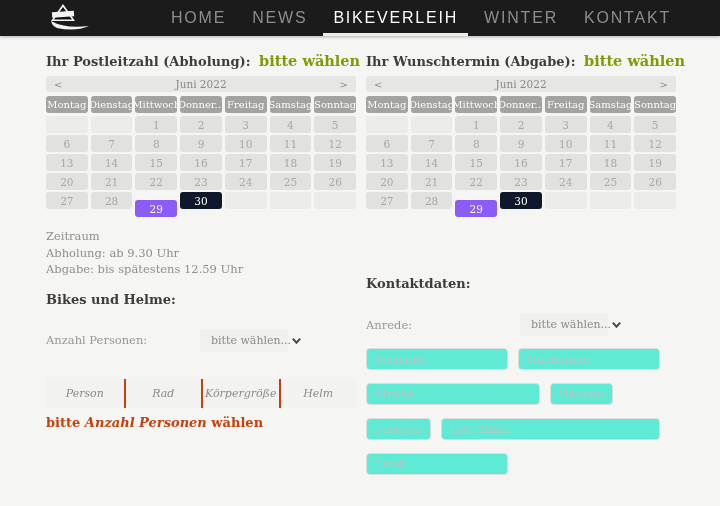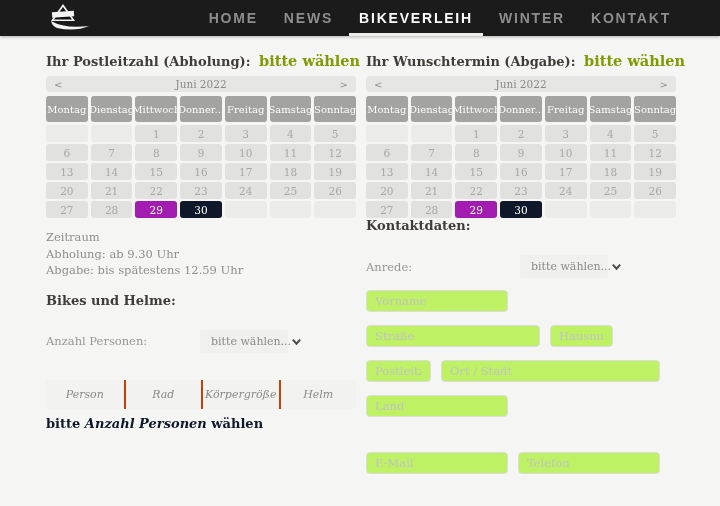--- a/index.html
+++ b/index.html
@@ -14,22 +14,22 @@
     height:36px; background:#1b1b1b;
     display:flex; align-items:center;
     padding:0 36px 0 45px;
     box-shadow:0 1px 3px rgba(0,0,0,.28);
     position:relative; z-index:2;
   }
   .logo { margin-right:auto; display:flex; align-items:center; }
   .nav-menu { display:flex; height:100%; font-family:"Liberation Sans", sans-serif; }
   .nav-item {
     display:flex; align-items:center; height:100%;
-    padding:0 13px; font-size:14px; letter-spacing:1.8px;
-    color:#8d8d8d; cursor:pointer; position:relative;font-weight:bold;
+    padding:0 13px; font-size:16px; letter-spacing:1.8px;
+    color:#8d8d8d; cursor:pointer; position:relative;
   }
   .nav-item.active { color:#fbfbfb; }
   .nav-item.active::after {
     content:""; position:absolute; left:3px; right:3px; bottom:0;
     height:3px; background:#ededec;
   }
   
   .content { display:flex; padding:16px 44px 0 46px; gap:10px; }
   .col { width:310px; flex:0 0 310px; }
   
@@ -37,63 +37,63 @@
   .cal-status { color:#7e9b03; font-size:14.5px; margin-left:4px; }
   .month-bar {
     height:16px; background:#e6e6e5; border-radius:3px;
     display:flex; align-items:center; padding:0 8px;
     font-size:10.5px; color:#8a8a8a;
   }
   .month-arrow { cursor:pointer; width:10px; color:#8a8a8a; font-size:10px; }
   .month-label { flex:1; text-align:center; color:#8a8a8a; }
   .day-headers { display:grid; grid-template-columns:repeat(7,1fr); gap:3px; margin-top:4px; }
   .day-header {
-    height:26px; background:#a3a3a2; color:#fcfcfc; border-radius:3px;
+    height:17px; background:#a3a3a2; color:#fcfcfc; border-radius:3px;
     display:flex; align-items:center; justify-content:center;
     font-size:10px; overflow:hidden; white-space:nowrap;
   }
   .dates { display:grid; grid-template-columns:repeat(7,1fr); gap:2px 3px; margin-top:3px; }
   .date-cell {
     height:17px; background:#e1e1e0; border-radius:3px;
     display:flex; align-items:center; justify-content:center;
     font-size:10.5px; color:#a8a8a8; cursor:pointer;
   }
   .date-cell.empty { background:#ebebea; cursor:default; }
-  .date-cell.sel-start { background:#a21caf; color:#ffffff; }
+  .date-cell.sel-start { background:#8b5cf6; color:#ffffff;margin-top:8px; }
   .date-cell.sel-end   { background:#0f172a; color:#ffffff; }
   
   .zeitraum { margin-top:11px; font-size:11.5px; color:#8f8f8f; line-height:16.5px; }
   
   .section-heading { font-size:13px; font-weight:bold; color:#403c37; }
   .bikes-heading { margin-top:14px; }
-  .contact-heading { }
+  .contact-heading { margin-top:59px; }
   .select-row { display:flex; align-items:center; margin-top:22px; }
   .select-label { flex:0 0 154px; font-size:11.5px; color:#979797; }
   .select-box {
     width:88px; height:23px; background:#f0f0ef; border-radius:2px;
     display:flex; align-items:center; cursor:pointer;
     padding:0 8px 0 11px; font-size:11px; color:#8a8a8a;
   }
   .select-box .sel-text { flex:1; white-space:nowrap; }
   .chevron { width:11px; height:11px; flex:0 0 11px; }
   
   .bikes-table { margin-top:27px; display:grid; grid-template-columns:repeat(4,1fr); height:29px;font-style:italic; }
   .bikes-th {
     background:#f2f2f1; display:flex; align-items:center; justify-content:center;
     font-size:11px; color:#8a8a8a; border-left:2px solid #c2410c;
   }
   .bikes-th:first-child { border-left:none; }
-  .hint { margin-top:7px; font-size:13px; font-weight:bold; color:#0f172a; }
+  .hint { margin-top:7px; font-size:13px; font-weight:bold; color:#c2410c; }
   .hint em { font-style:italic; }
   
   .form { margin-top:12px; width:296px; }
   .form-row { display:flex; gap:10px; margin-bottom:13px; }
   .form-row.gap-before { margin-top:35px; }
   .tfield {
-    height:22px; border:1px solid #dcdcdc; border-radius:4px; background:#bef264;
+    height:22px; border:1px solid #dcdcdc; border-radius:4px; background:#5eead4;
     padding:0 8px; font-family:"DejaVu Serif", serif; font-size:11.5px; color:#555;
     outline:none;
   }
   .tfield::placeholder { color:#c2c2c2; }
   .w-half   { width:142px; }
   .w-street { width:174px; }
   .w-house  { width:63px; }
   .w-zip    { width:65px; }
   .w-city   { width:219px; }
 </style>
@@ -272,20 +272,21 @@
         <span class="sel-text">bitte wählen...</span>
         <svg class="chevron" viewBox="0 0 12 12">
           <polyline points="2,4 6,8.5 10,4" fill="none" stroke="#4a4a4a" stroke-width="2.2"></polyline>
         </svg>
       </div>
     </div>
 
     <div class="form">
       <div class="form-row">
         <input class="tfield w-half" placeholder="Vorname" style="">
+        <input class="tfield w-half" placeholder="Nachname" style="">
       </div>
       <div class="form-row">
         <input class="tfield w-street" placeholder="Straße" style="">
         <input class="tfield w-house" placeholder="Hausnummer" style="">
       </div>
       <div class="form-row">
         <input class="tfield w-zip" placeholder="Postleitzahl" style="">
         <input class="tfield w-city" placeholder="Ort / Stadt" style="">
       </div>
       <div class="form-row">

